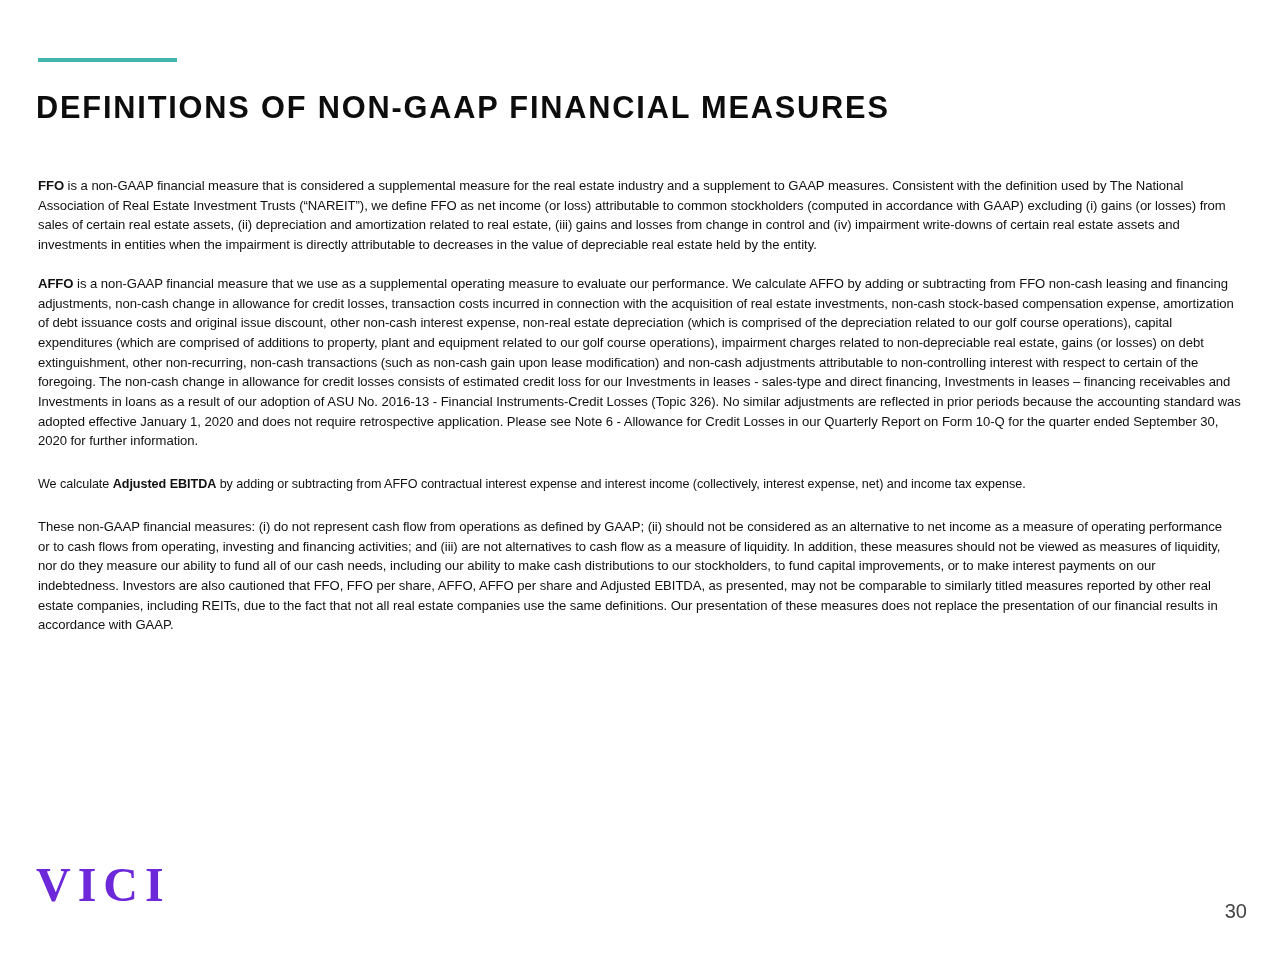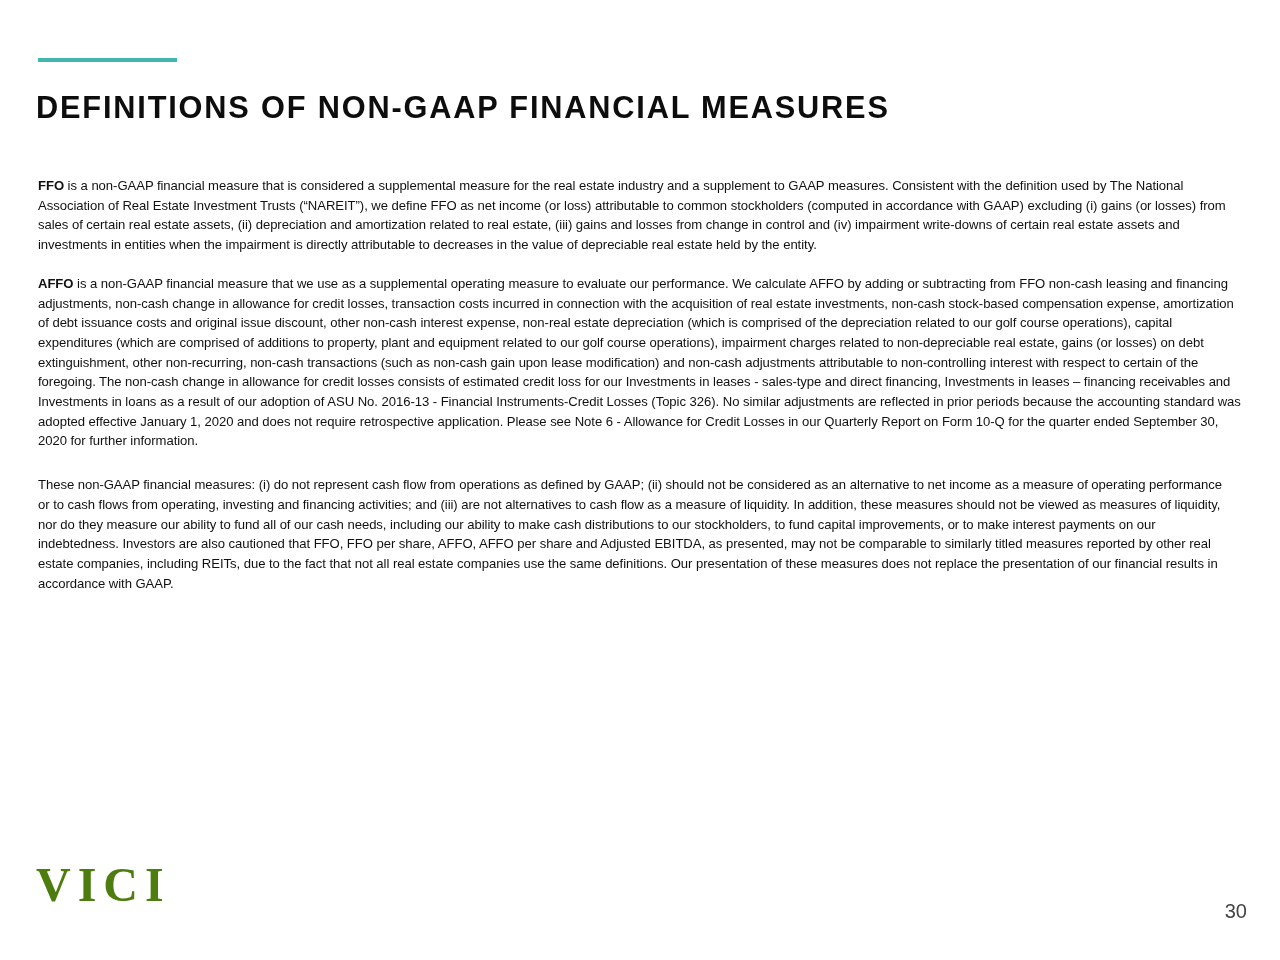--- a/index.html
+++ b/index.html
@@ -71,21 +71,21 @@
 
   
   .logo {
     position: absolute;
     left: 36px;
     top: 861px;
     font-family: "Liberation Serif", serif;
     font-size: 48px;
     font-weight: bold;
     letter-spacing: 7px;
-    color: #4d7c0f;
+    color: #6d28d9;
     line-height: 1;
     text-align: right;
   }
   .page-number {
     position: absolute;
     right: 33px;
     top: 901px;
     font-size: 20px;
     color: #444444;
     line-height: 1;
@@ -99,20 +99,21 @@
   <div class="title-accent"></div>
 
   <h1 class="slide-title">DEFINITIONS OF NON-GAAP FINANCIAL MEASURES</h1>
 
   <div class="body-area">
 
     <p class="para para-ffo"><b>FFO</b><span> is a non-GAAP financial measure that is considered a supplemental measure for the real estate industry and a supplement to GAAP measures. Consistent with the definition used by The National Association of Real Estate Investment Trusts (“NAREIT”), we define FFO as net income (or loss) attributable to common stockholders (computed in accordance with GAAP) excluding (i) gains (or losses) from sales of certain real estate assets, (ii) depreciation and amortization related to real estate, (iii) gains and losses from change in control and (iv) impairment write-downs of certain real estate assets and investments in entities when the impairment is directly attributable to decreases in the value of depreciable real estate held by the entity.</span></p>
 
     <p class="para para-affo"><b>AFFO</b><span> is a non-GAAP financial measure that we use as a supplemental operating measure to evaluate our performance. We calculate AFFO by adding or subtracting from FFO non-cash leasing and financing adjustments, non-cash change in allowance for credit losses, transaction costs incurred in connection with the acquisition of real estate investments, non-cash stock-based compensation expense, amortization of debt issuance costs and original issue discount, other non-cash interest expense, non-real estate depreciation (which is comprised of the depreciation related to our golf course operations), capital expenditures (which are comprised of additions to property, plant and equipment related to our golf course operations), impairment charges related to non-depreciable real estate, gains (or losses) on debt extinguishment, other non-recurring, non-cash transactions (such as non-cash gain upon lease modification) and non-cash adjustments attributable to non-controlling interest with respect to certain of the foregoing. The non-cash change in allowance for credit losses consists of estimated credit loss for our Investments in leases - sales-type and direct financing, Investments in leases – financing receivables and Investments in loans as a result of our adoption of ASU No. 2016-13 - Financial Instruments-Credit Losses (Topic 326). No similar adjustments are reflected in prior periods because the accounting standard was adopted effective January 1, 2020 and does not require retrospective application. Please see Note 6 - Allowance for Credit Losses in our Quarterly Report on Form 10-Q for the quarter ended September 30, 2020 for further information.</span></p>
 
+    <p class="para para-ebitda"><span>We calculate </span><b>Adjusted EBITDA</b><span> by adding or subtracting from AFFO contractual interest expense and interest income (collectively, interest expense, net) and income tax expense.</span></p>
 
     <p class="para para-disc"><span>These non-GAAP financial measures: (i) do not represent cash flow from operations as defined by GAAP; (ii) should not be considered as an alternative to net income as a measure of operating performance or to cash flows from operating, investing and financing activities; and (iii) are not alternatives to cash flow as a measure of liquidity.  In addition, these measures should not be viewed as measures of liquidity, nor do they measure our ability to fund all of our cash needs, including our ability to make cash distributions to our stockholders, to fund capital improvements, or to make interest payments on our indebtedness. Investors are also cautioned that FFO, FFO per share, AFFO, AFFO per share and Adjusted EBITDA, as presented, may not be comparable to similarly titled measures reported by other real estate companies, including REITs, due to the fact that not all real estate companies use the same definitions. Our presentation of these measures does not replace the presentation of our financial results in accordance with GAAP.</span></p>
 
   </div>
 
   <div class="logo">VICI</div>
 
   <div class="page-number">30</div>
 
 </div>

